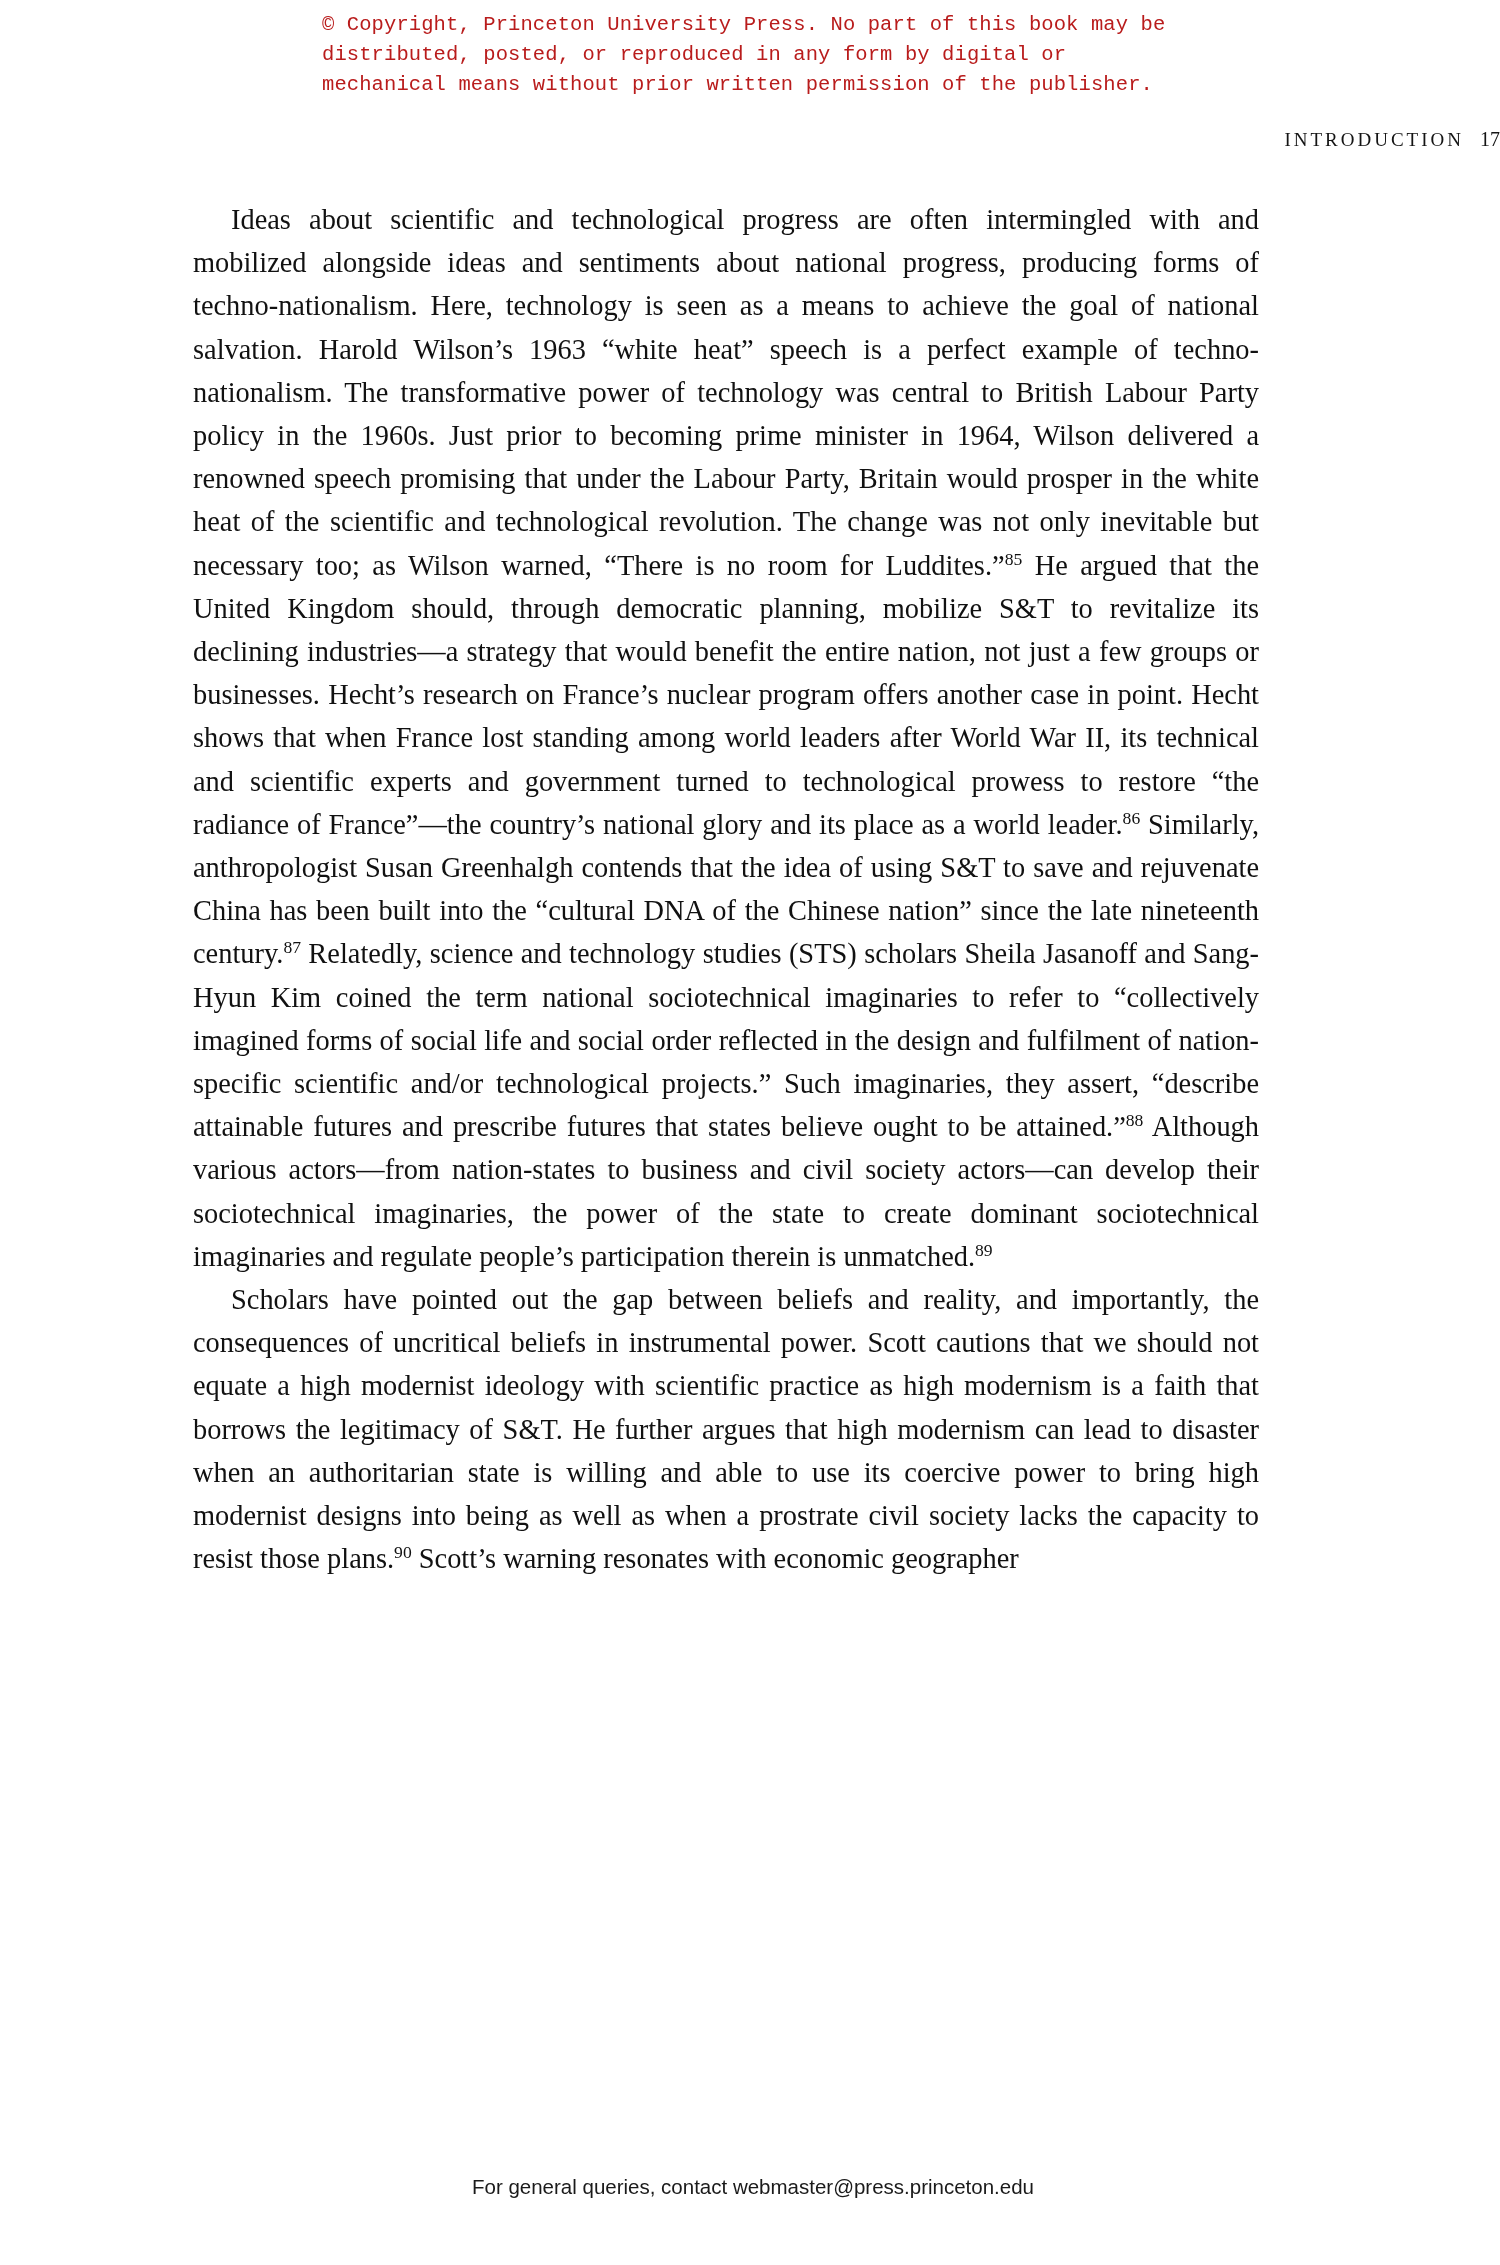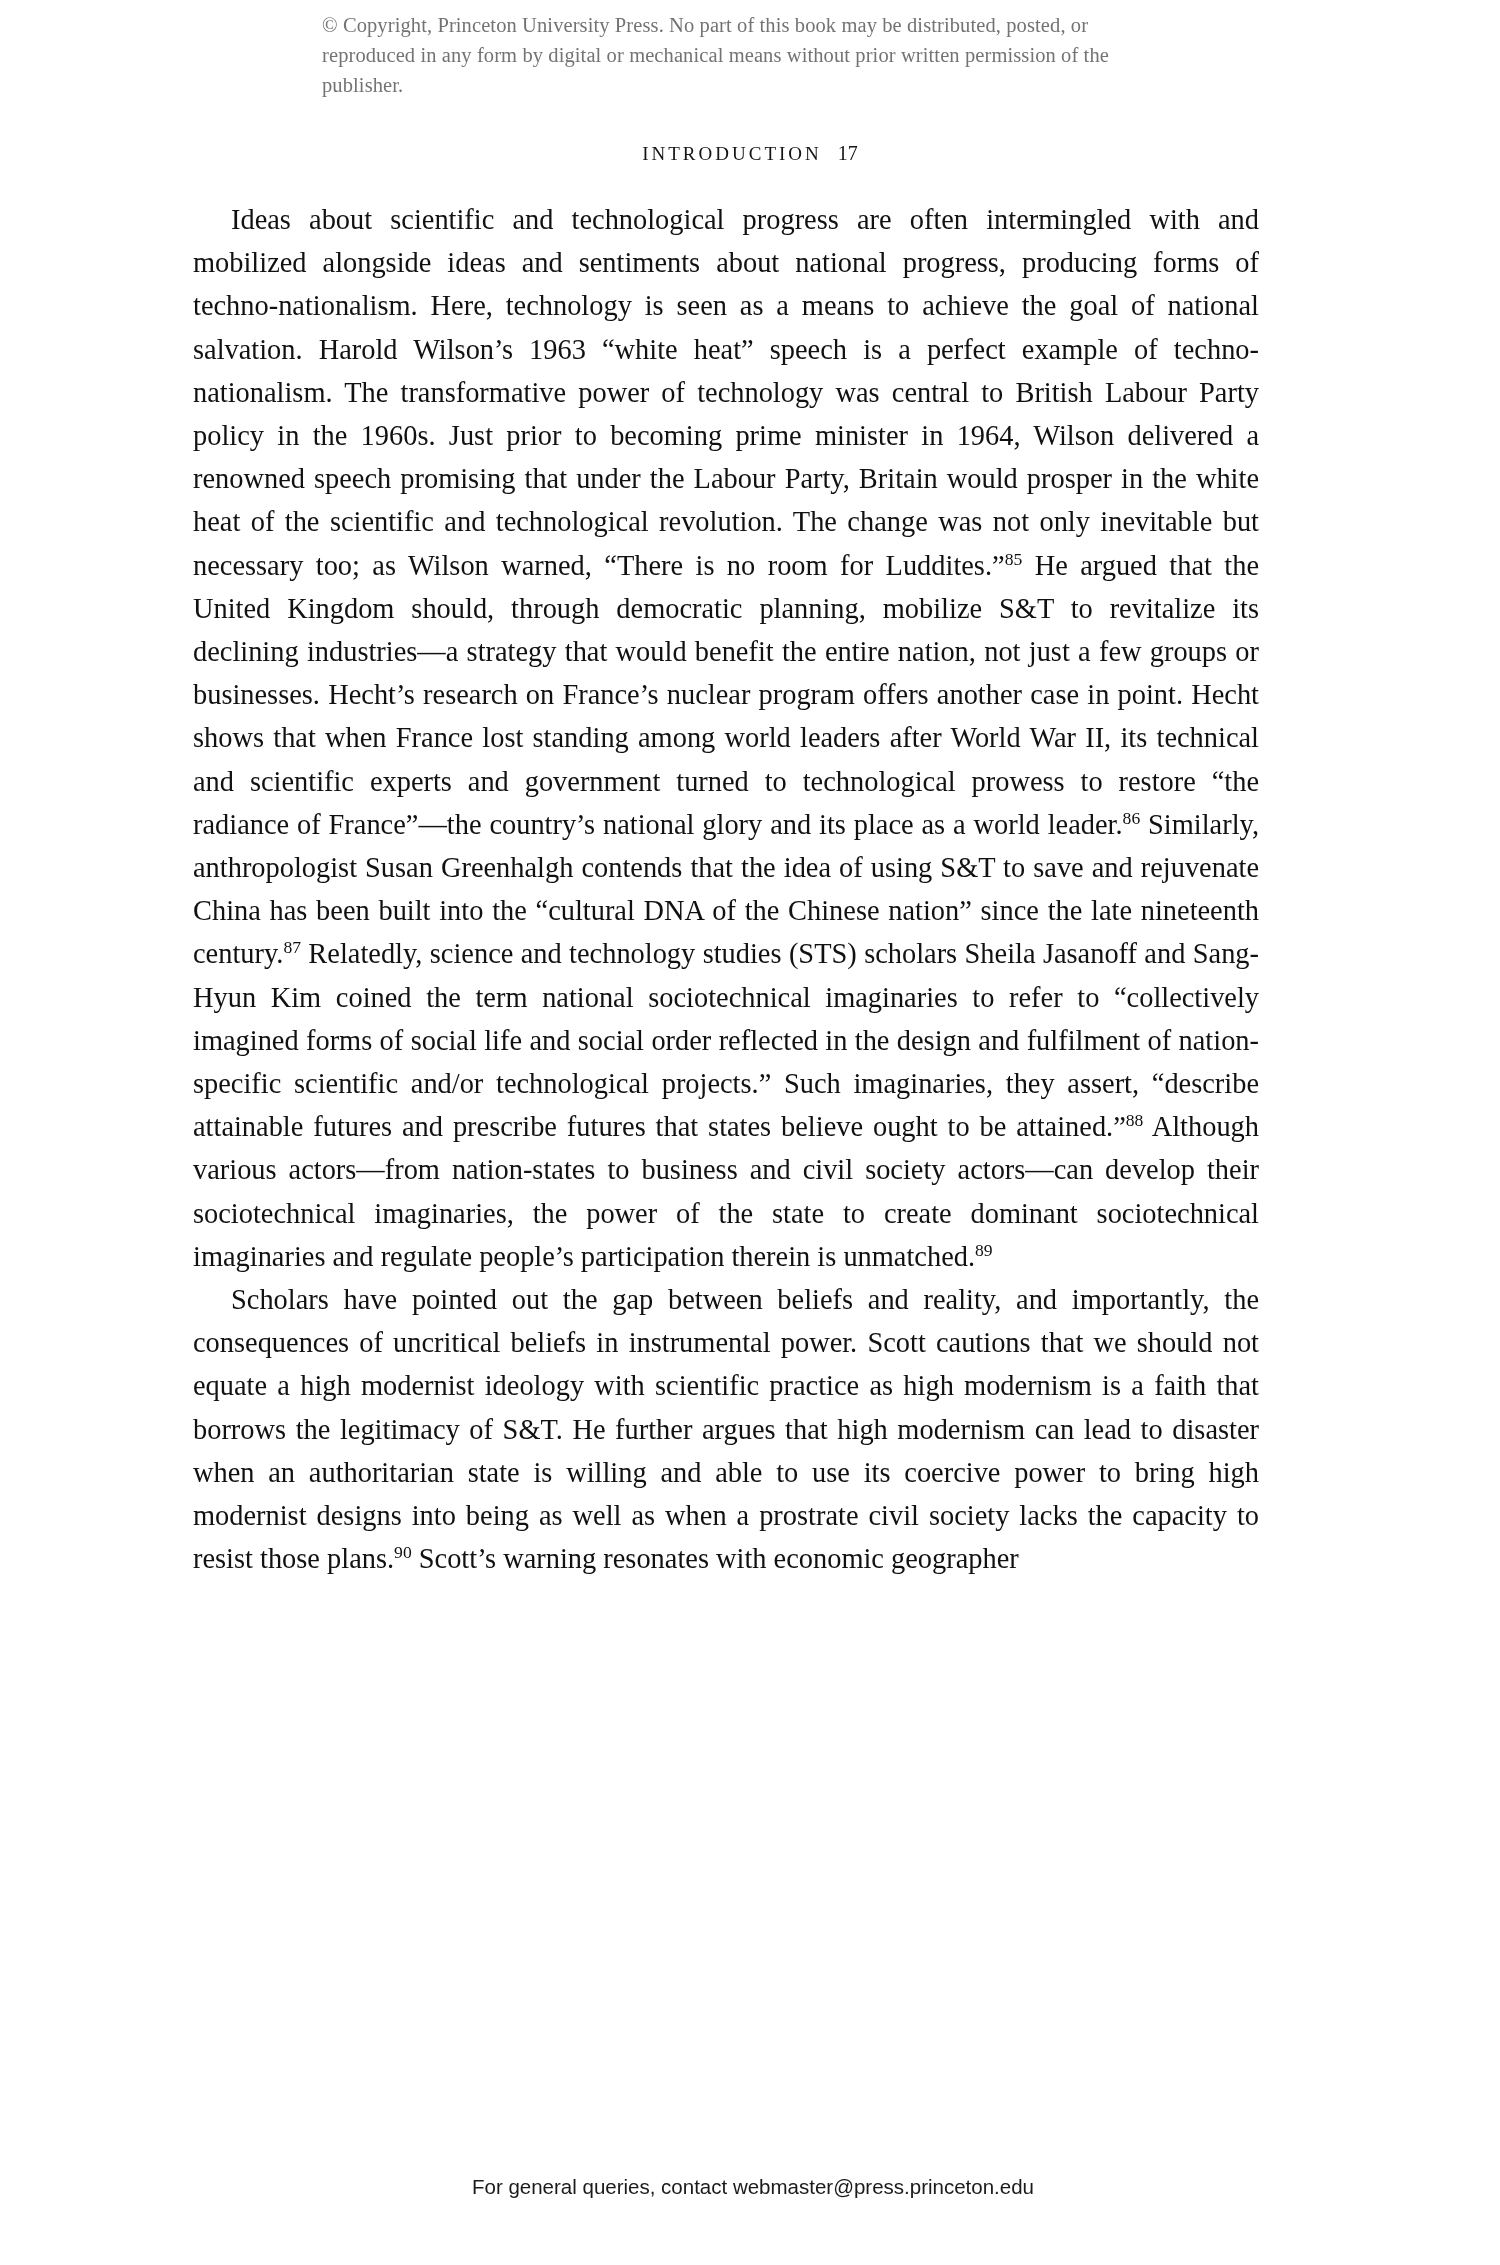--- a/index.html
+++ b/index.html
@@ -14,34 +14,34 @@
     background: #ffffff;
     overflow: hidden;
   }
 
   
   .copyright {
     position: absolute;
     left: 322px;
     top: 10px;
     width: 860px;
-    font-family: Liberation Serif, serif;
+    font-family: Liberation Mono, monospace;
     font-size: 20.5px;
     line-height: 30px;
-    color: #737373;
+    color: #b91c1c;
     letter-spacing: 0.1px;
   }
 
   
   .running-head {
     position: absolute;
     left: 0;
-    top: 142px;
+    top: 128px;
     width: 1500px;
-    text-align: center;
+    text-align: right;
     font-family: "Liberation Serif", serif;
     font-size: 19px;
     color: #141414;
   }
   .running-head .rh-label {
     letter-spacing: 3.0px;
   }
   .running-head .rh-page {
     margin-left: 16px;
     letter-spacing: 0px;

